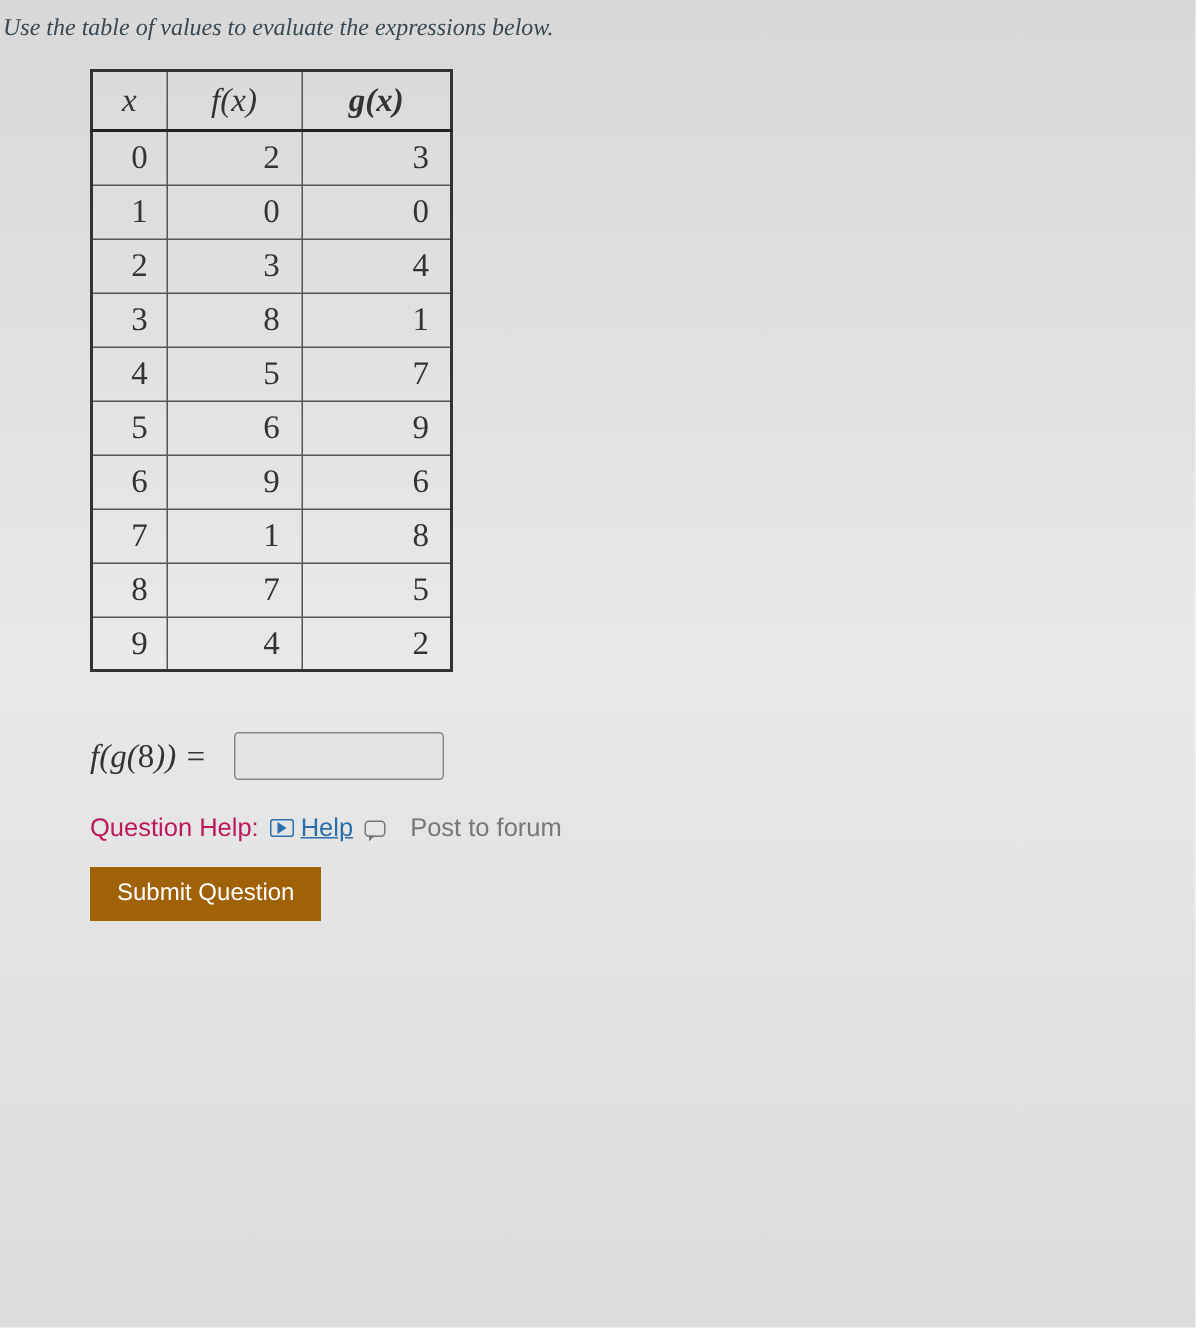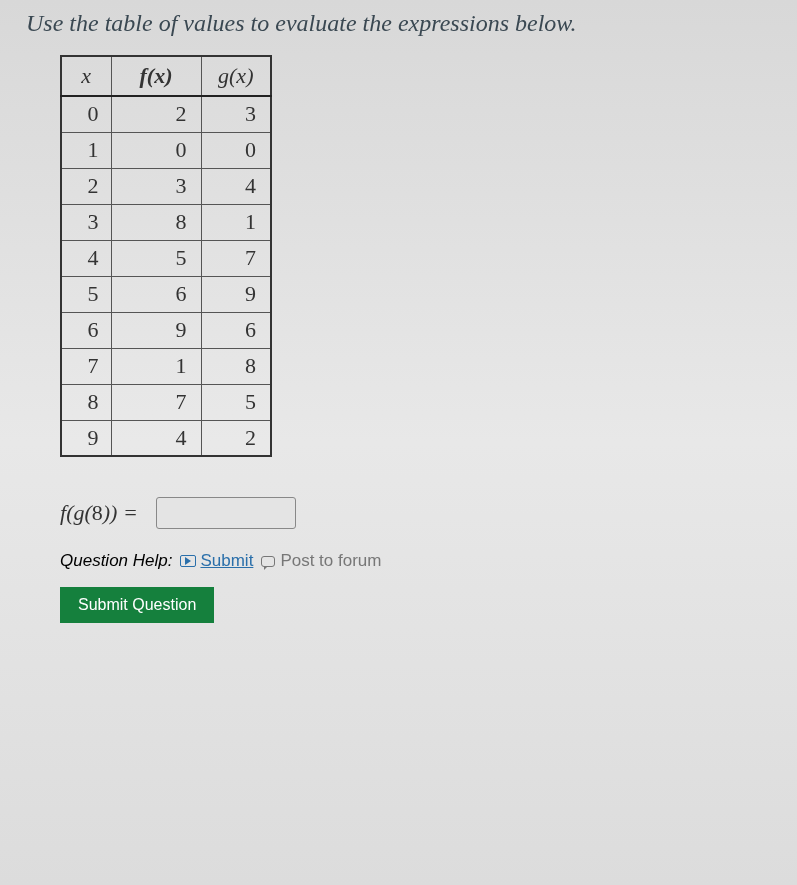--- a/index.html
+++ b/index.html
@@ -9,25 +9,24 @@
     }
     body {
       font-family: Georgia, 'Times New Roman', serif;
       background: linear-gradient(to bottom, #d8d8d8 0%, #e8e8e8 50%, #dcdcdc 100%);
       width: 797px;
       height: 885px;
       padding: 0;
       overflow: hidden;
     }
     .instruction {
-      font-size: 24px;
+      font-size: 16px;
       color: #3a4852;
       padding: 10px 8px 18px 2px;
       font-style: italic;
-      margin-left: 24px;
     }
     .content {
       padding-left: 60px;
     }
     .data-table {
       border-collapse: collapse;
       border: 2px solid #333;
       background: rgba(255,255,255,0.05);
       margin-bottom: 40px;
     }
@@ -41,22 +40,22 @@
     .data-table th {
       padding: 6px 10px;
       font-weight: normal;
       font-style: italic;
       border-bottom: 2px solid #222;
     }
     .data-table th .hvar {
       font-style: italic;
     }
     .data-table th:nth-child(1){ width:50px; }
-    .data-table th:nth-child(2){ width:90px;font-weight:bold; }
-    .data-table th:nth-child(3){ width:70px; }
+    .data-table th:nth-child(2){ width:90px; }
+    .data-table th:nth-child(3){ width:100px;font-weight:bold; }
     .data-table td {
       padding: 4px 8px;
       height: 36px;
       text-align: right;
       padding-right: 14px;
       font-style: normal;
     }
     .data-table td:first-child {
       text-align: right;
       padding-right: 12px;
@@ -91,22 +90,21 @@
       margin-top: 12px;
       margin-bottom: 16px;
       font-family: Arial, sans-serif;
       font-size: 17px;
       color: #555;
       display: flex;
       align-items: center;
       gap: 8px;
     }
     .help-label {
-      color: #000000;
-      font-style: italic;
+      color: #be185d;
     }
     .video-link {
       color: #2a6faa;
       text-decoration: underline;
       cursor: pointer;
       display: inline-flex;
       align-items: center;
       gap: 4px;
     }
     .video-icon {
@@ -124,39 +122,39 @@
       top: 1px;
       border-left: 6px solid #2a6faa;
       border-top: 4px solid transparent;
       border-bottom: 4px solid transparent;
     }
     .forum-link {
       color: #777;
       cursor: pointer;
       display: inline-flex;
       align-items: center;
-      gap: 5px;
+      gap: 16px;
     }
     .forum-icon {
       display: inline-block;
       width: 14px;
       height: 11px;
       border: 1.5px solid #777;
       border-radius: 3px;
       position: relative;
     }
     .forum-icon::after{
       content:'';
       position:absolute;
       bottom:-4px; left:2px;
       border-top:4px solid #777;
       border-right:4px solid transparent;
     }
     .submit-btn {
-      background: #15803d;
+      background: #a16207;
       color: #fff;
       border: none;
       padding: 9px 18px;
       font-size: 16px;
       font-family: Arial, sans-serif;
       cursor: pointer;
     }
   </style>
 </head>
 <body>
@@ -231,21 +229,21 @@
       <div class="expr-row">
         <span class="expr-label"><span>f</span>(<span>g</span>(<span class="num">8</span>)) =</span>
         <input type="text" class="answer-input" value="" style="">
       </div>
     </div>
 
   <div class="help-row">
     <span class="help-label">Question Help:</span>
     <span class="video-link">
       <span class="video-icon"></span>
-      <span>Submit</span>
+      <span>Help</span>
     </span>
     <span class="forum-link">
       <span class="forum-icon"></span>
       <span>Post to forum</span>
     </span>
   </div>
 
   <button class="submit-btn">Submit Question</button>
 
 </div>

